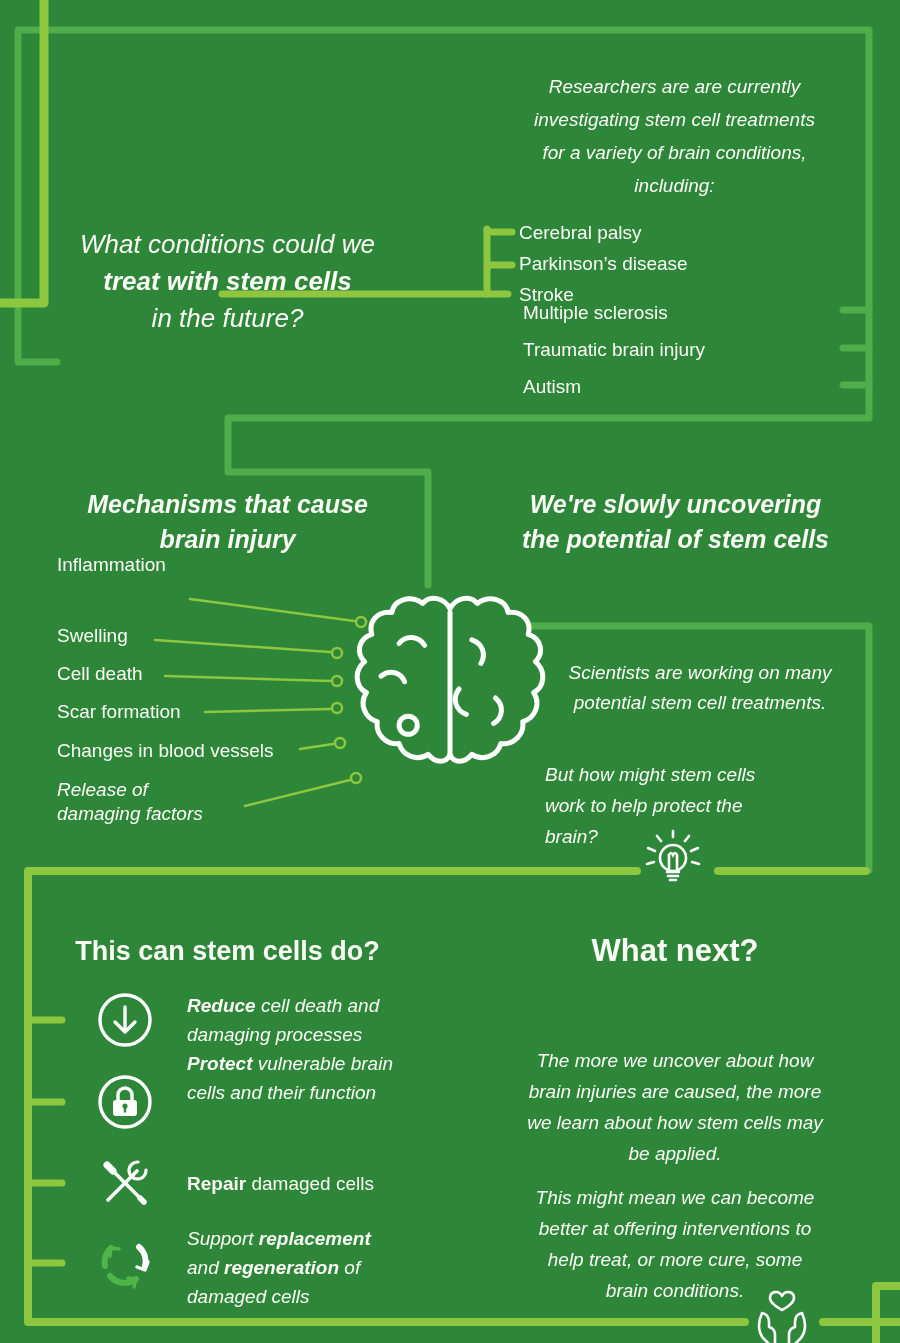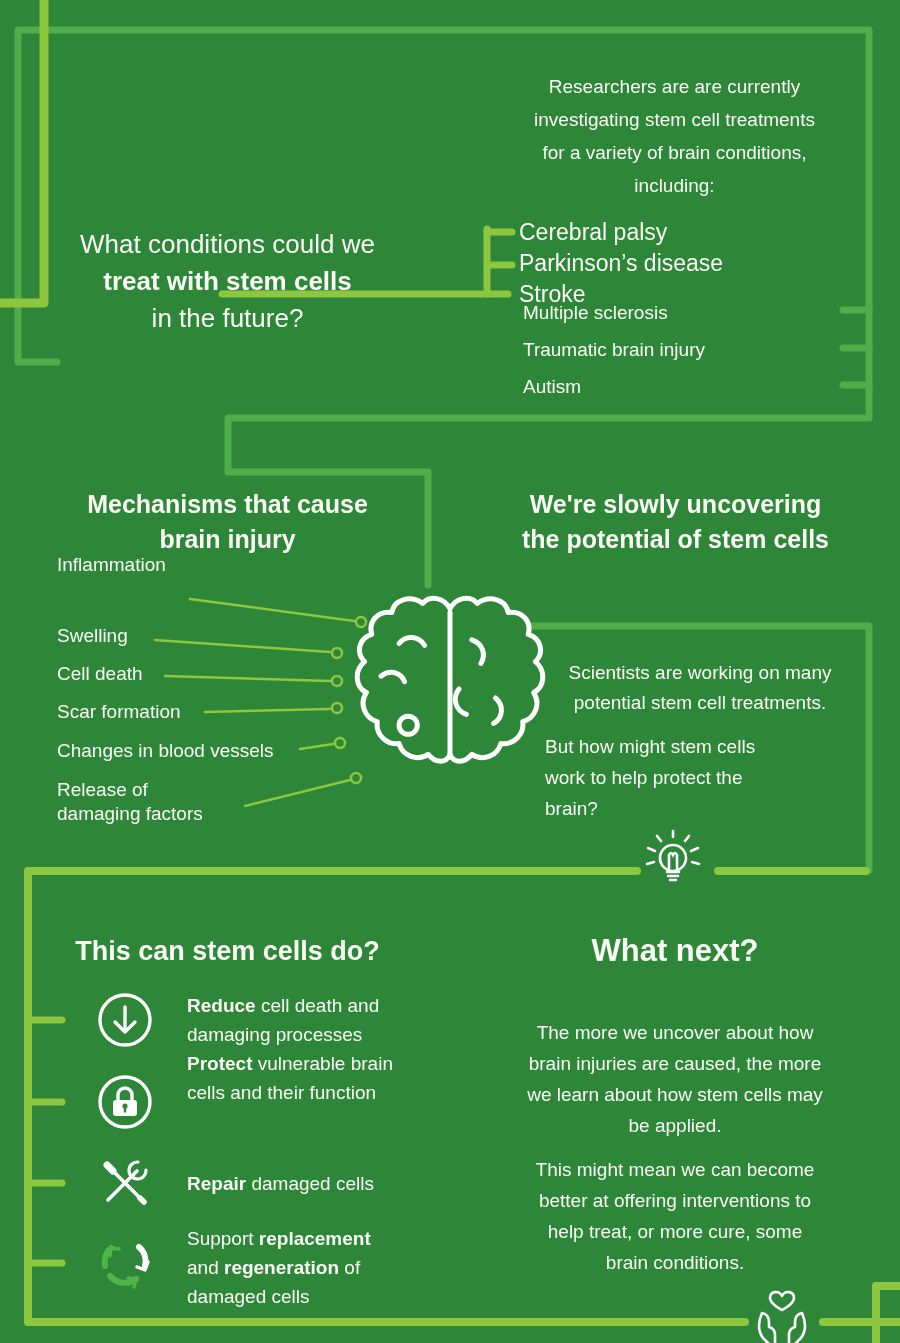--- a/index.html
+++ b/index.html
@@ -7,34 +7,34 @@
     position:relative;
     width:900px;height:1343px;
     background:#2e8739;
     overflow:hidden;
     font-family:"Liberation Sans","DejaVu Sans",sans-serif;
     color:#fbfbf6;
   }
   .txt{position:absolute;z-index:3;}
   .c{text-align:center;}
   .r{text-align:left;}
-  .pre{white-space:pre-line;}
+  .pre{white-space:pre-line;font-style:italic;}
   b{font-weight:700;}
   .h1{font-size:35px;font-weight:700;line-height:48px;}
   .h2{font-size:25px;font-weight:700;line-height:35px;}
   .h3{font-size:27px;font-weight:700;}
   .h4{font-size:31px;font-weight:700;}
   .sub{font-size:26px;line-height:37px;}
-  .body{font-size:19px;line-height:31px;}
+  .body{font-size:19px;line-height:31px;margin-top:28px;}
   .body33{font-size:19px;line-height:33px;}
   .body30{font-size:19px;line-height:30px;}
   .body29{font-size:19px;line-height:29px;}
   .mech{font-size:19px;line-height:24px;}
   .list37{font-size:19px;line-height:37px;}
-  .list31{font-size:23px;line-height:31px;}
+  .list31{font-size:19px;line-height:31px;}
   svg{display:block;}
   #deco{position:absolute;left:0;top:0;z-index:0;}
   .icon{position:absolute;z-index:2;}
 </style>
 </head>
 <body>
 
 <div id="page">
 
   <svg id="deco" width="900" height="1343" viewBox="0 0 900 1343">

